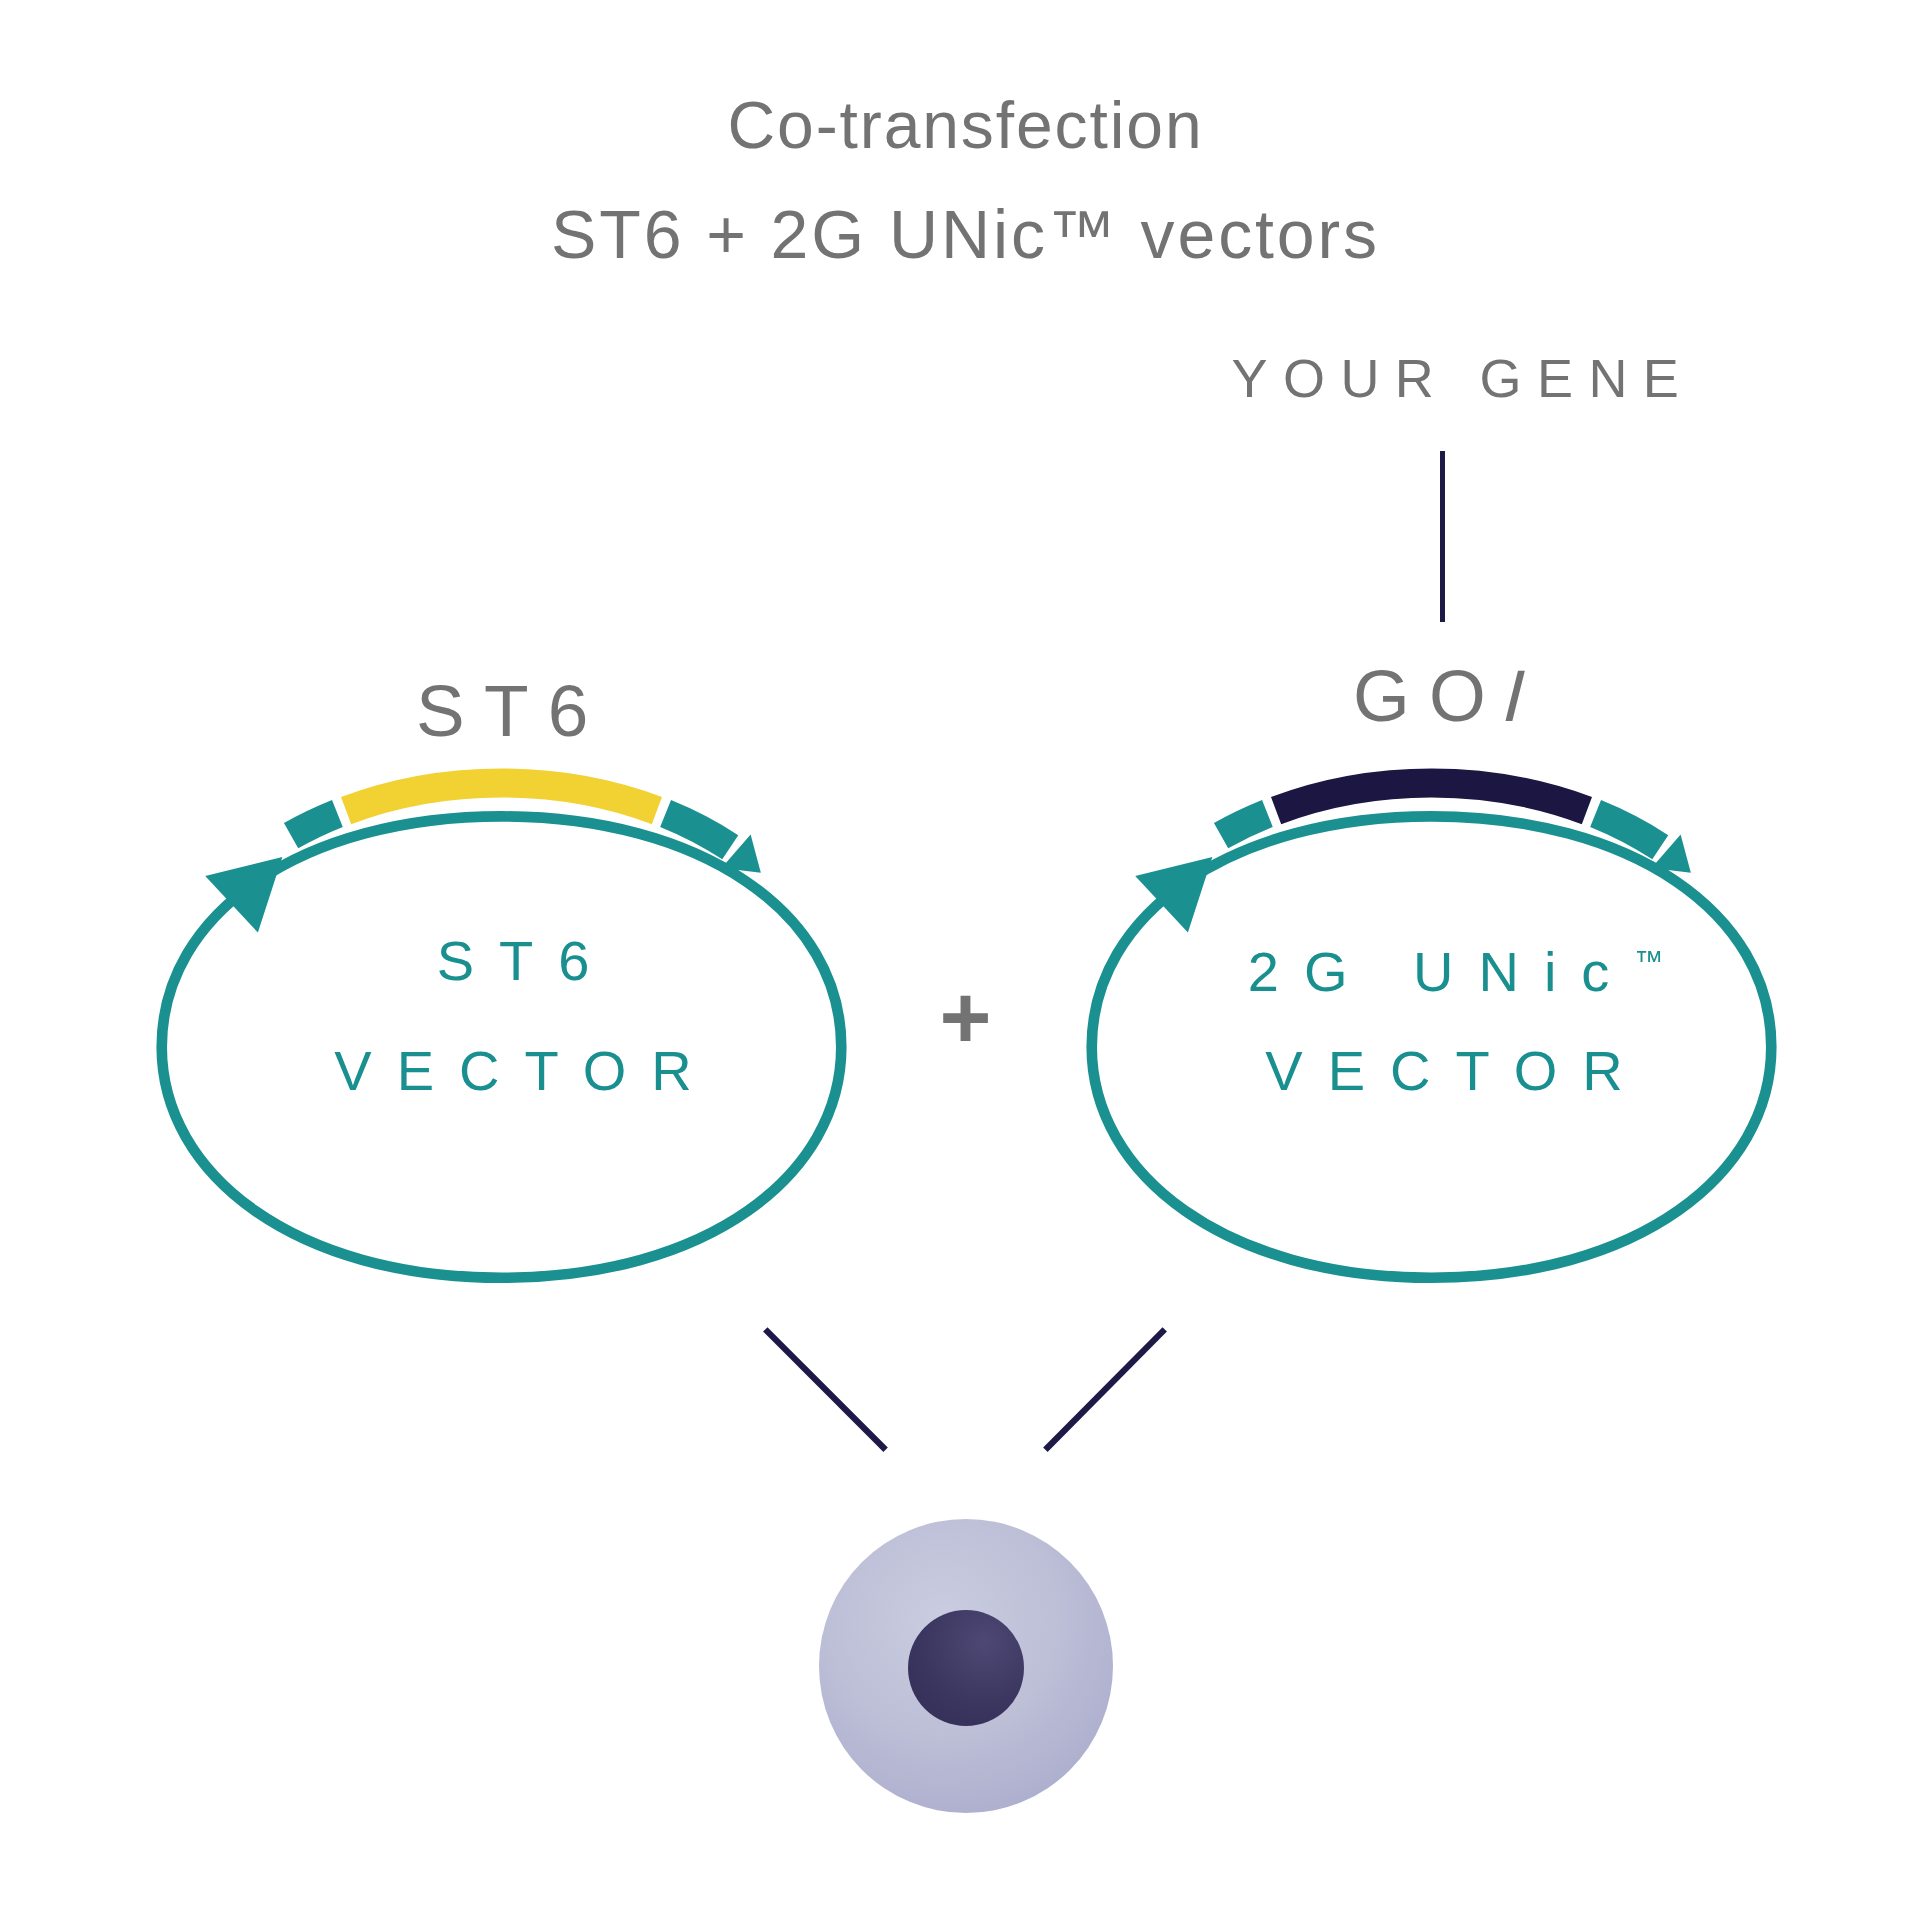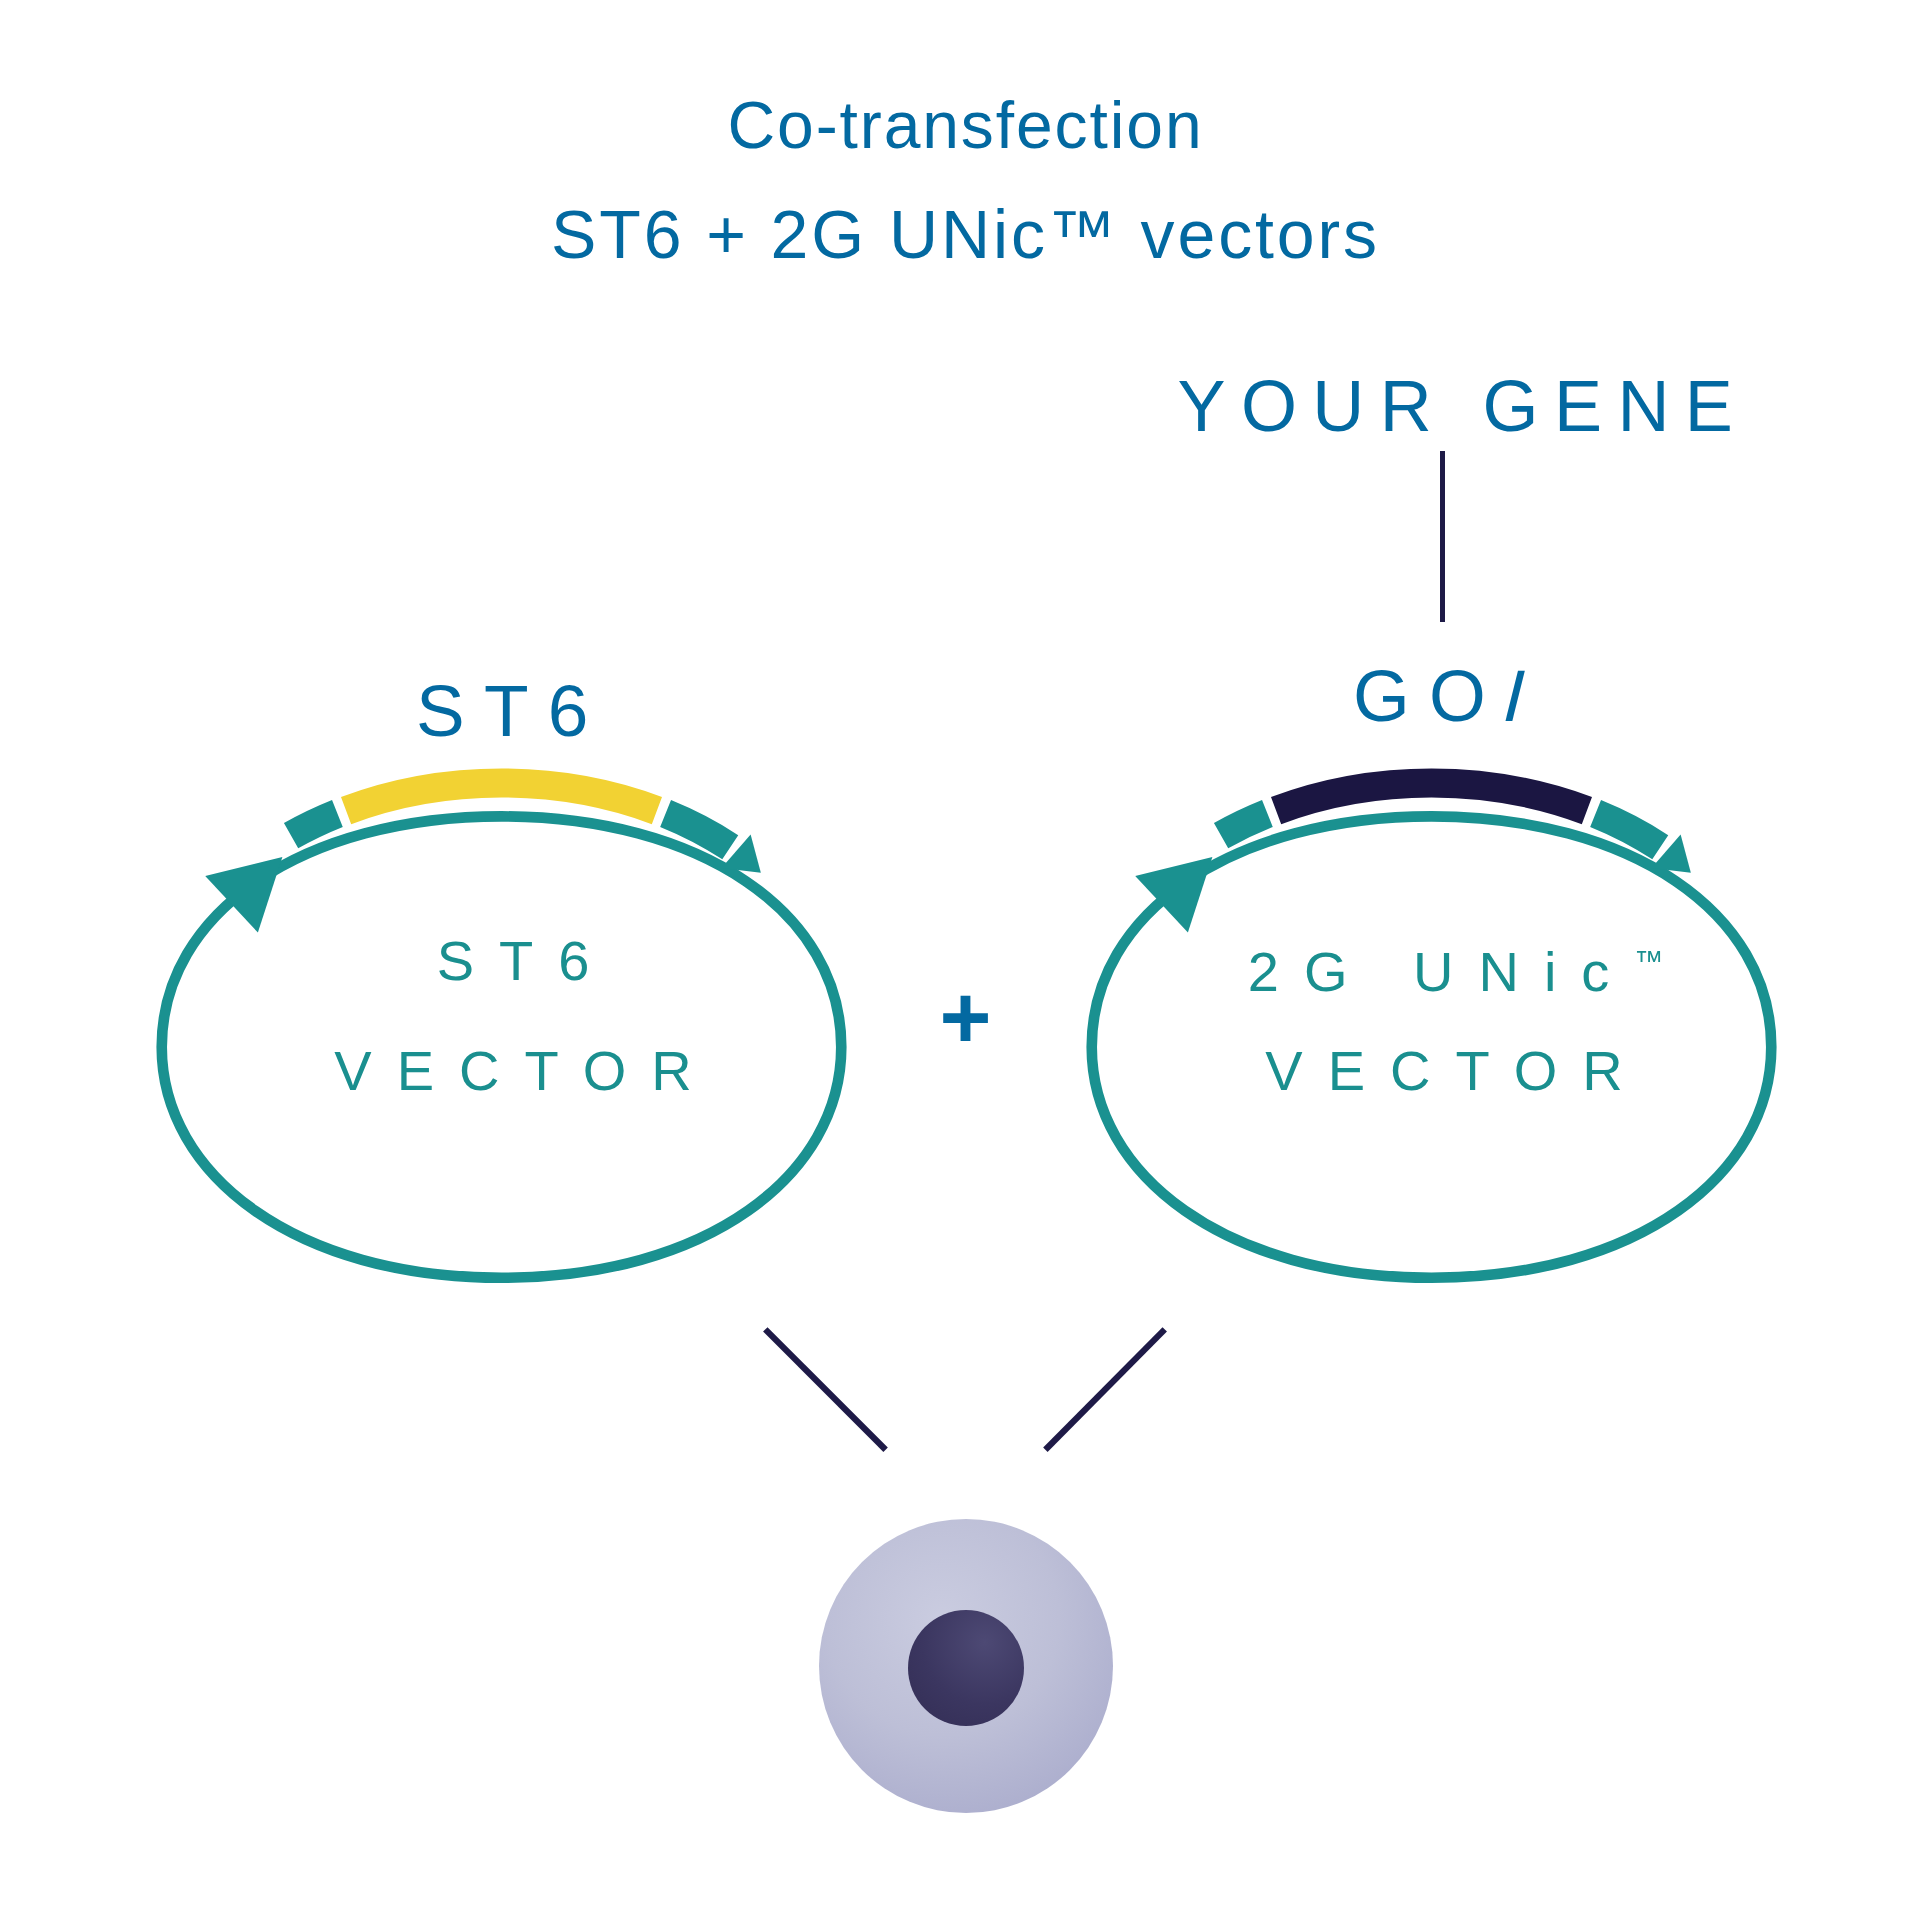--- a/index.html
+++ b/index.html
@@ -1,27 +1,27 @@
 <!DOCTYPE html>
 <html><head>
 <meta charset="utf-8">
 <style>
   html,body{margin:0;padding:0;}
   body{
     width:1931px;height:1931px;position:relative;background:#ffffff;
     font-family:"Liberation Sans", sans-serif;overflow:hidden;
   }
-  .navy{color:#0369a1;}
+  .navy{color:#737373;}
   .abs{position:absolute;}
   .ctr{text-align:center;}
 
   .title-line1{left:0;top:92px;width:1931px;font-size:66px;letter-spacing:1.9px;line-height:66px;}
   .title-line2{left:0;top:199px;width:1931px;font-size:68px;letter-spacing:2.9px;line-height:70px;}
 
-  .your-gene{left:1158px;top:344px;width:579px;font-size:72px;letter-spacing:15.4px;padding-left:15.4px;line-height:68px;margin-top:28px;}
+  .your-gene{left:1158px;top:344px;width:579px;font-size:54px;letter-spacing:15.4px;padding-left:15.4px;line-height:68px;}
 
   .v-line{left:1440px;top:451px;width:4.8px;height:171px;background:#1e1a47;}
 
   .plasmid-top-label{font-size:73px;letter-spacing:19.3px;padding-left:19.3px;line-height:77px;}
   .label-st6{left:251px;top:672px;width:483px;}
   .label-goi{left:1188px;top:657px;width:483px;}
   .goi-i{display:inline-block;transform:skewX(-14deg);}
 
   .plasmid-svg{width:695px;height:541px;}
   .plasmid-left-svg{left:154px;top:765px;}

